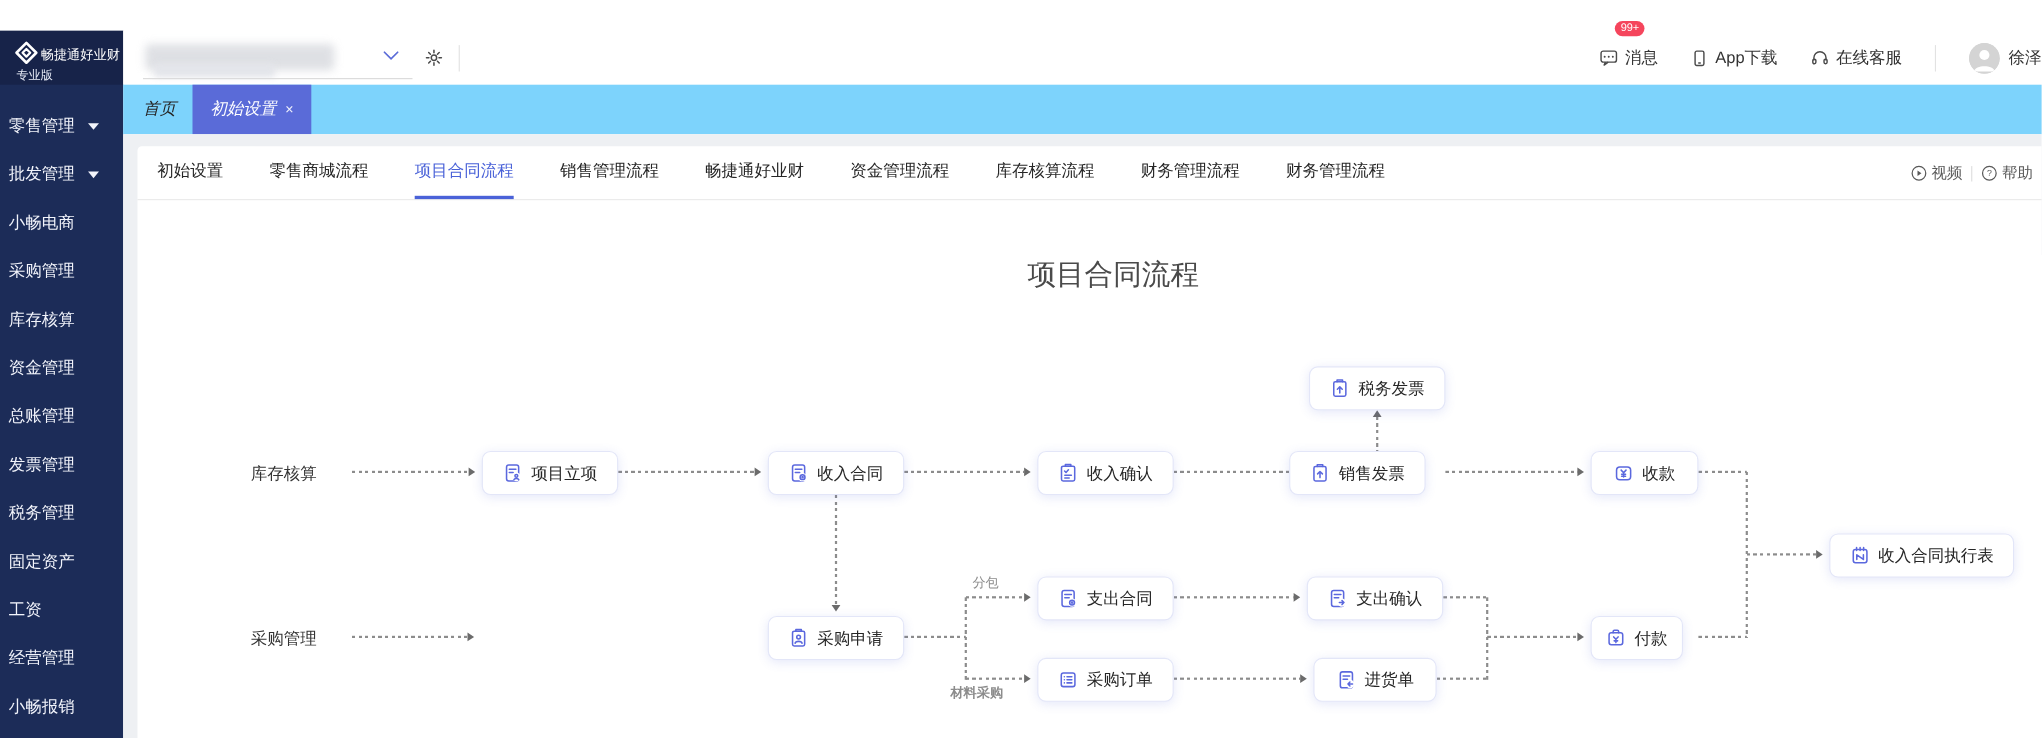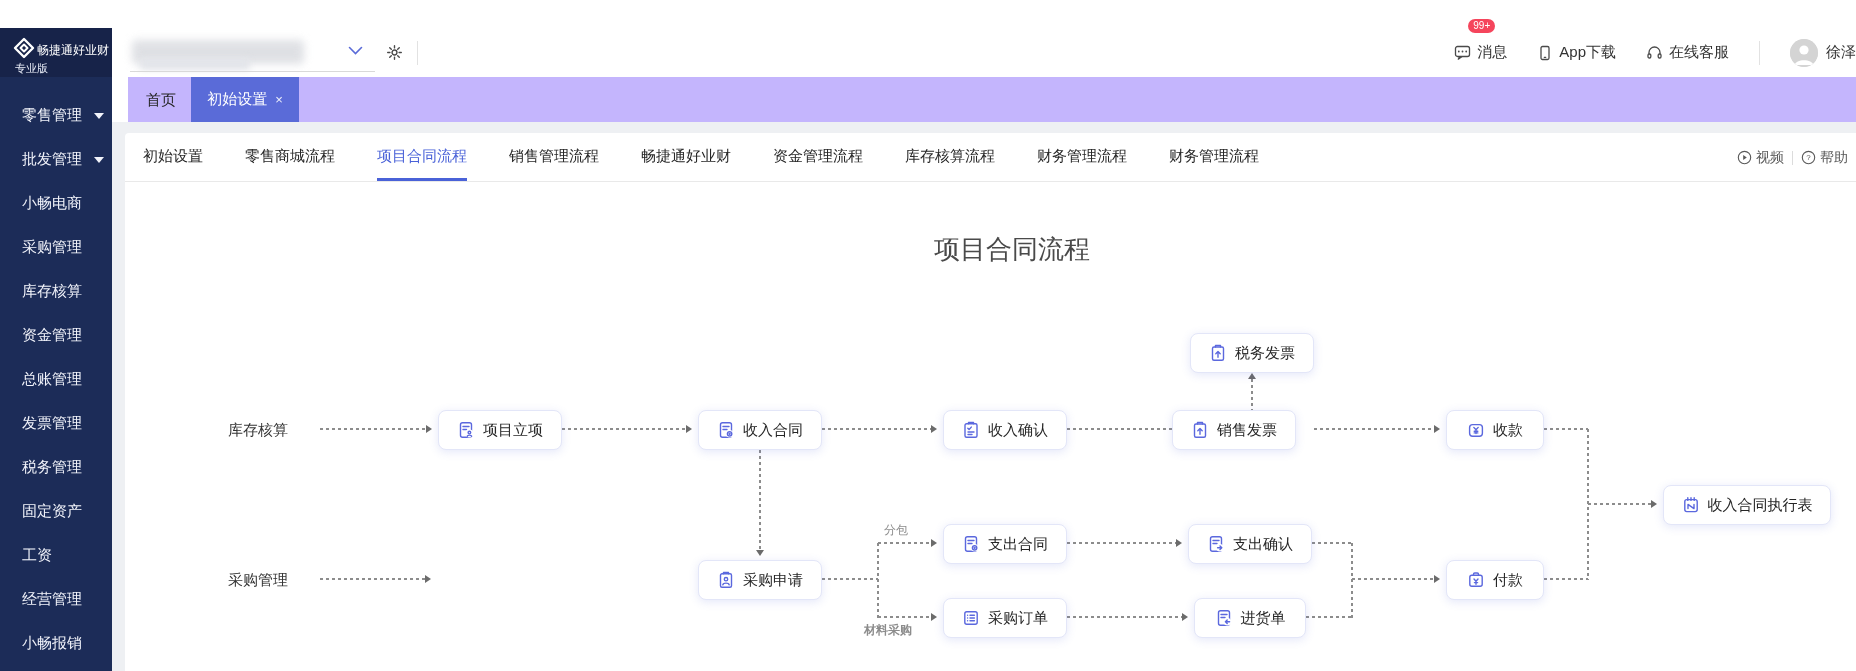--- a/index.html
+++ b/index.html
@@ -7,37 +7,37 @@
     font-family:"Liberation Sans","DejaVu Sans",sans-serif; }
   .abs { position:absolute; }
 
   
   .sidebar { position:absolute; left:0; top:28px; width:112px; height:643px; background:#1c2c58; }
   .logo-block { position:absolute; left:0; top:0; width:112px; height:49px; background:#172349; }
   .logo-mark { position:absolute; left:13px; top:9px; }
   .brand-name { position:absolute; left:37px; top:14px; color:#fff; font-size:12px; white-space:nowrap; overflow:hidden; width:74px; }
   .brand-edition { position:absolute; left:15px; top:33px; color:#e8ecf7; font-size:11px; }
   .menu { position:absolute; left:0; top:65px; width:112px; }
-  .menu-item { height:44px; line-height:44px; padding-left:22px; color:#f2f4fb; font-size:15px; cursor:pointer; white-space:nowrap; }
+  .menu-item { height:44px; line-height:44px; padding-left:8px; color:#f2f4fb; font-size:15px; cursor:pointer; white-space:nowrap; }
   .caret { display:inline-block; width:0; height:0; border-left:5px solid transparent; border-right:5px solid transparent; border-top:6px solid #f2f4fb; margin-left:12px; vertical-align:middle; }
 
   
   .topbar { position:absolute; left:112px; top:28px; right:0; height:49px; background:#fff; }
   .blur-blob { position:absolute; left:20px; top:12px; width:172px; height:24px; background:#d7d9de; border-radius:4px; filter:blur(4px); opacity:.8; }
   .blur-blob2 { position:absolute; left:28px; top:30px; width:110px; height:12px; background:#e3e5ea; border-radius:3px; filter:blur(3px); }
   .sel-underline { position:absolute; left:18px; top:43px; width:245px; height:1px; background:#d9d9d9; }
   .tb-item { position:absolute; top:0; height:49px; display:flex; align-items:center; gap:6px; font-size:15px; color:#333; cursor:pointer; }
   .tb-divider { position:absolute; top:13px; width:1px; height:24px; background:#e2e2e2; }
   .tb-right { position:absolute; right:0; top:0; height:49px; display:flex; align-items:flex-start; gap:30px; padding-right:0; }
   .badge { position:absolute; top:-9px; left:14px; background:#f5455c; color:#fff; font-size:10px; line-height:14px; padding:0 5px; border-radius:8px; white-space:nowrap; }
   .avatar { width:28px; height:28px; border-radius:50%; background:#d4d4d4; overflow:hidden; flex:none; }
   .username { width:30px; overflow:hidden; white-space:nowrap; font-size:15px; color:#333; }
 
   
-  .tabrow { position:absolute; left:128px; top:77px; right:0; height:45px; background:#c4b5fd; }
+  .tabrow { position:absolute; left:112px; top:77px; right:0; height:45px; background:#7dd3fc;font-style:italic; }
   .tab-home { position:absolute; left:18px; top:0; height:45px; line-height:45px; font-size:15px; color:#262626; cursor:pointer; }
   .tab-active { position:absolute; left:63px; top:0; width:108px; height:45px; background:#5a6bd8; color:#fff; font-size:15px; display:flex; align-items:center; justify-content:center; gap:8px; cursor:pointer; }
   .tab-close { font-size:13px; opacity:.9; cursor:pointer; }
 
   
   .graybg { position:absolute; left:112px; top:122px; right:0; bottom:0; background:#eef0f3; }
   .card { position:absolute; left:125px; top:133px; right:0; bottom:0; background:#fff; border-radius:4px 0 0 0; }
   .subtabs { position:absolute; left:0; top:0; right:0; height:49px; border-bottom:1px solid #e9e9e9; display:flex; align-items:stretch; gap:42px; padding-left:18px; }
   .subtab { font-size:15px; color:#262626; line-height:46px; cursor:pointer; white-space:nowrap; border-bottom:3px solid transparent; }
   .subtab.active { color:#4a62d8; border-bottom-color:#4a62d8; }
@@ -368,21 +368,21 @@
     <span class="nicon">
         <svg width="18" height="18" viewBox="0 0 18 18" fill="none" stroke="#5b68de" stroke-width="1.4" stroke-linecap="round" stroke-linejoin="round">
           <rect x="3.5" y="1.8" width="11" height="14.5" rx="2"></rect>
           <path d="M6 5.5h6M6 8.5h4"></path>
           <circle cx="12.4" cy="12.8" r="3.8" fill="#fff" stroke="none"></circle>
           <path d="M14.6 12.8h-4.2M12.2 11l-1.8 1.8 1.8 1.8"></path>
         </svg>
       </span>
     <span>进货单</span>
   </div>
-  <div class="node" style="left:1446px; top:560px; width:98px;">
+  <div class="node" style="left:1446px; top:560px; width:84px;">
     <span class="nicon">
         <svg width="18" height="18" viewBox="0 0 18 18" fill="none" stroke="#5b68de" stroke-width="1.4" stroke-linecap="round" stroke-linejoin="round">
           <rect x="2.8" y="4.2" width="12.4" height="11" rx="2"></rect>
           <path d="M6.5 4.2V3.2a1.2 1.2 0 011.2-1.2h2.6a1.2 1.2 0 011.2 1.2v1"></path>
           <path d="M7 8l2 2.2L11 8M9 10.2v3M7.4 11.6h3.2"></path>
         </svg>
       </span>
     <span>付款</span>
   </div>
 </div>

